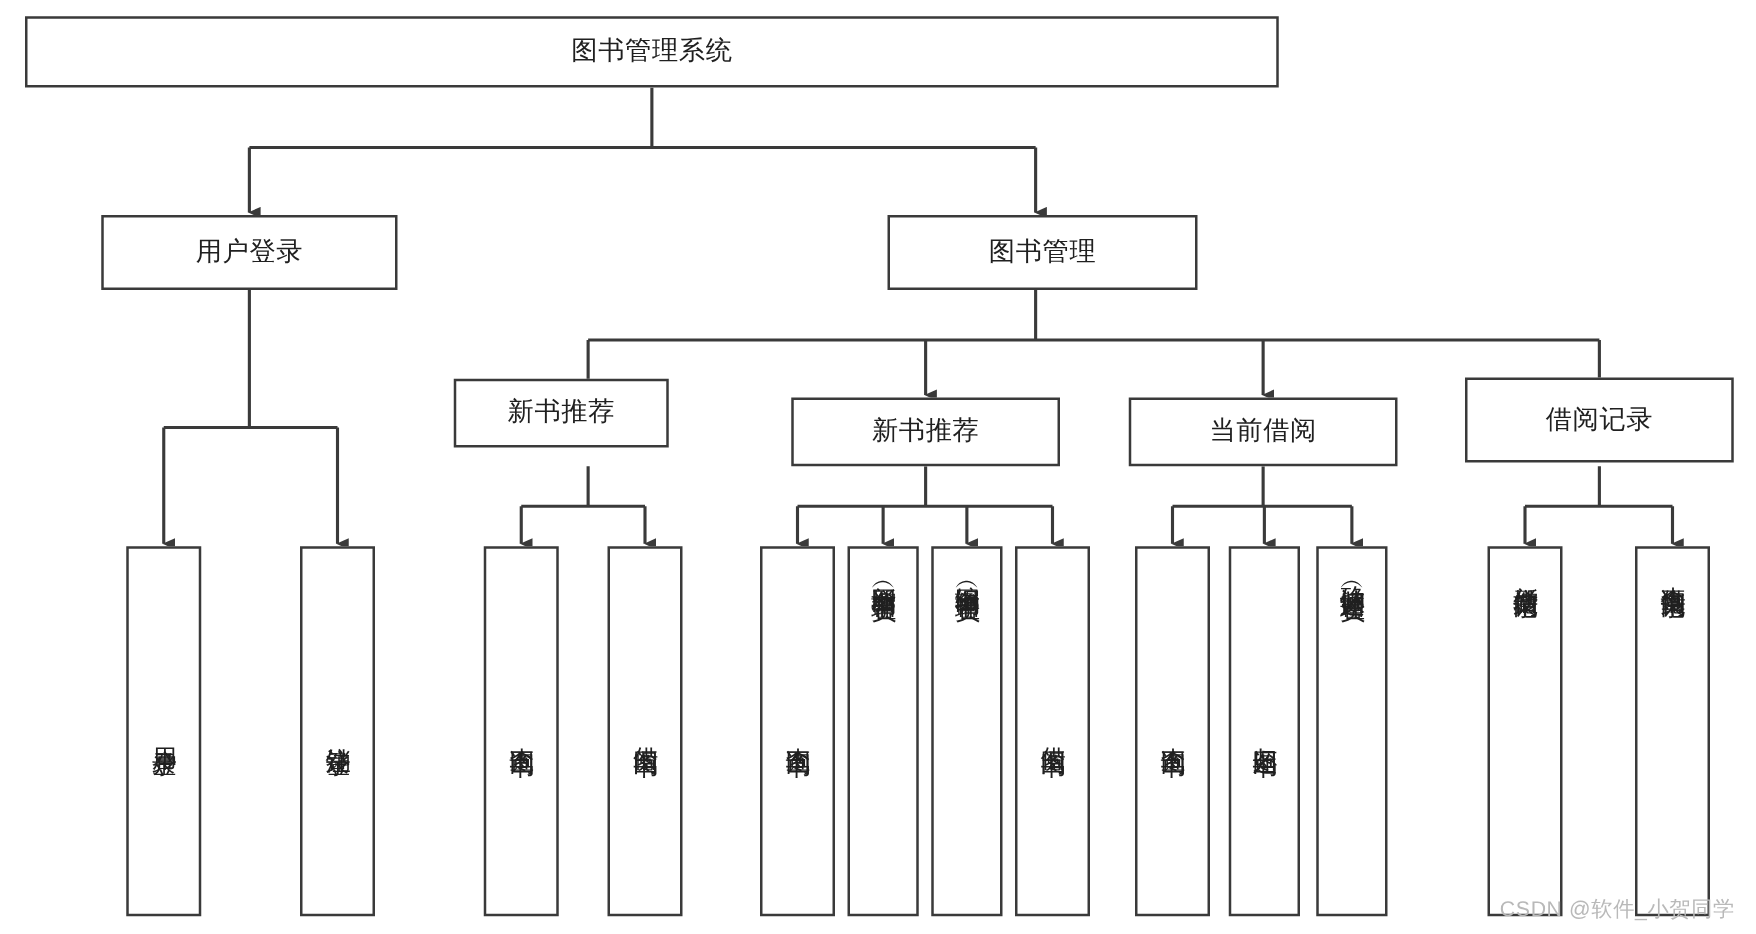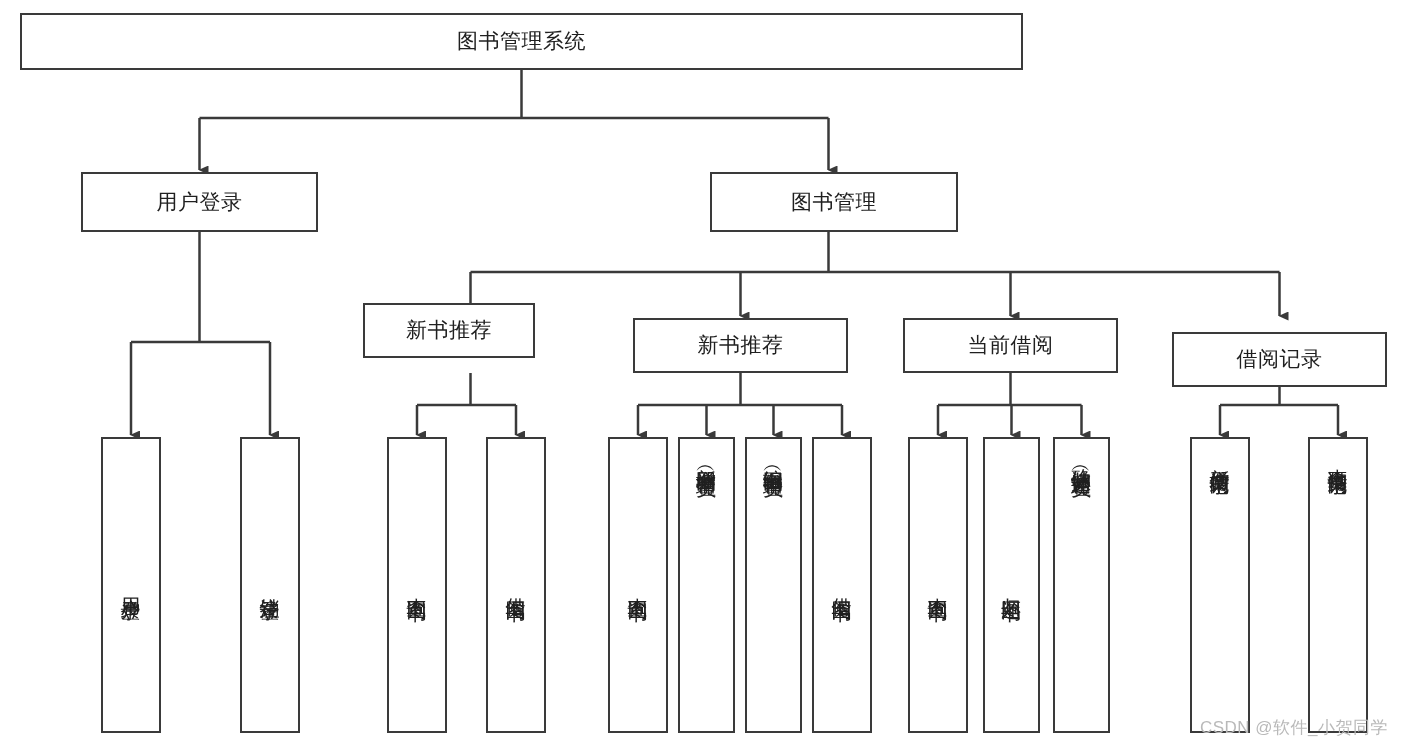--- a/index.html
+++ b/index.html
@@ -131,21 +131,21 @@
       </div>
       <div class="node level2-node" style="left: 363px; top: 303px; width: 172px; height: 55px; text-align: center;">
         <span class="node-label">新书推荐</span>
       </div>
       <div class="node level2-node" style="left: 633px; top: 318px; width: 215px; height: 55px;">
         <span class="node-label">新书推荐</span>
       </div>
       <div class="node level2-node" style="left: 903px; top: 318px; width: 215px; height: 55px; text-align: right;">
         <span class="node-label">当前借阅</span>
       </div>
-      <div class="node level2-node" style="left: 1172px; top: 332px; width: 215px; height: 55px;">
+      <div class="node level2-node" style="left: 1172px; top: 302px; width: 215px; height: 68px;">
         <span class="node-label">借阅记录</span>
       </div>
       <div class="node vertical leaf-node short" style="left: 101px; top: 437px; width: 60px; height: 296px;">
         <span class="node-label">用户登录</span>
       </div>
       <div class="node vertical leaf-node short" style="left: 240px; top: 437px; width: 60px; height: 296px;">
         <span class="node-label">注销登录</span>
       </div>
       <div class="node vertical leaf-node short" style="left: 387px; top: 437px; width: 60px; height: 296px;">
         <span class="node-label">查询图书</span>

